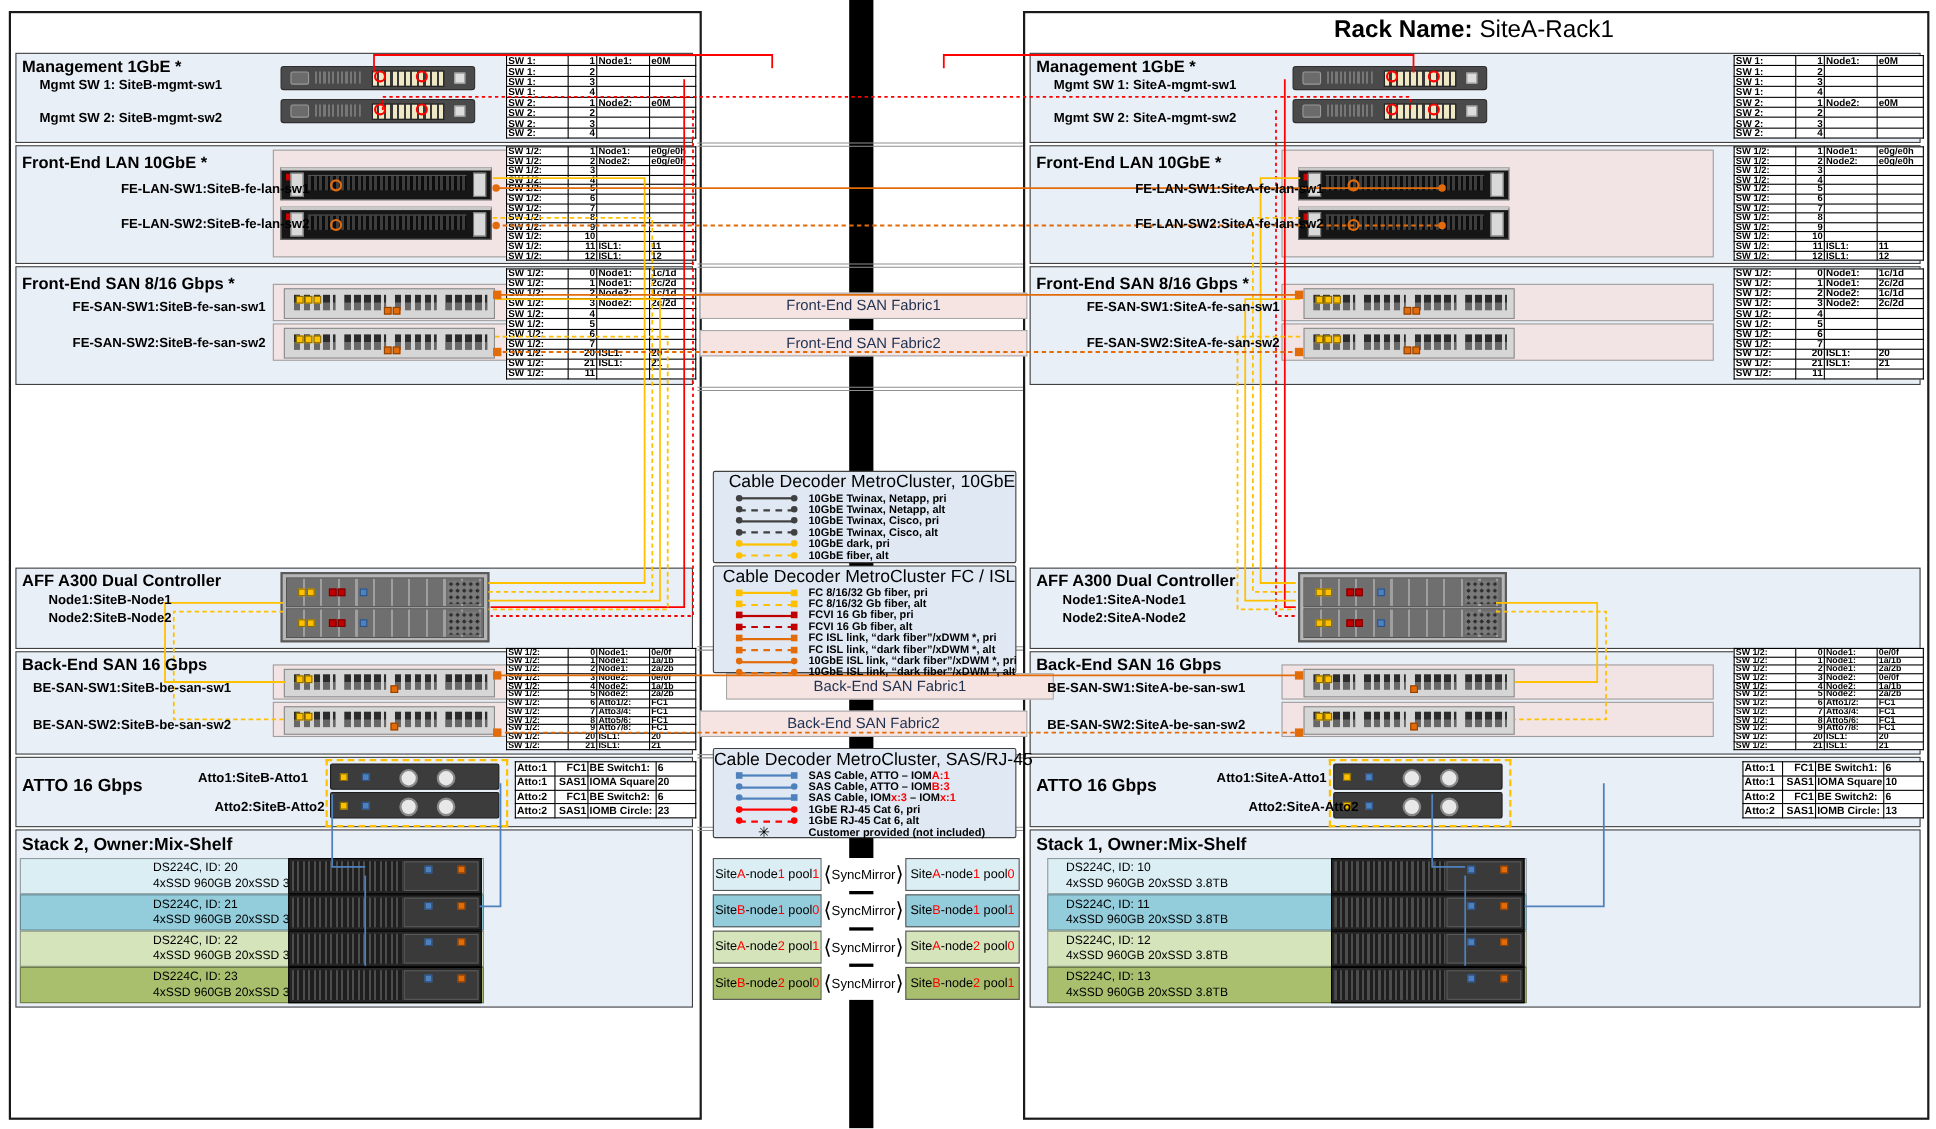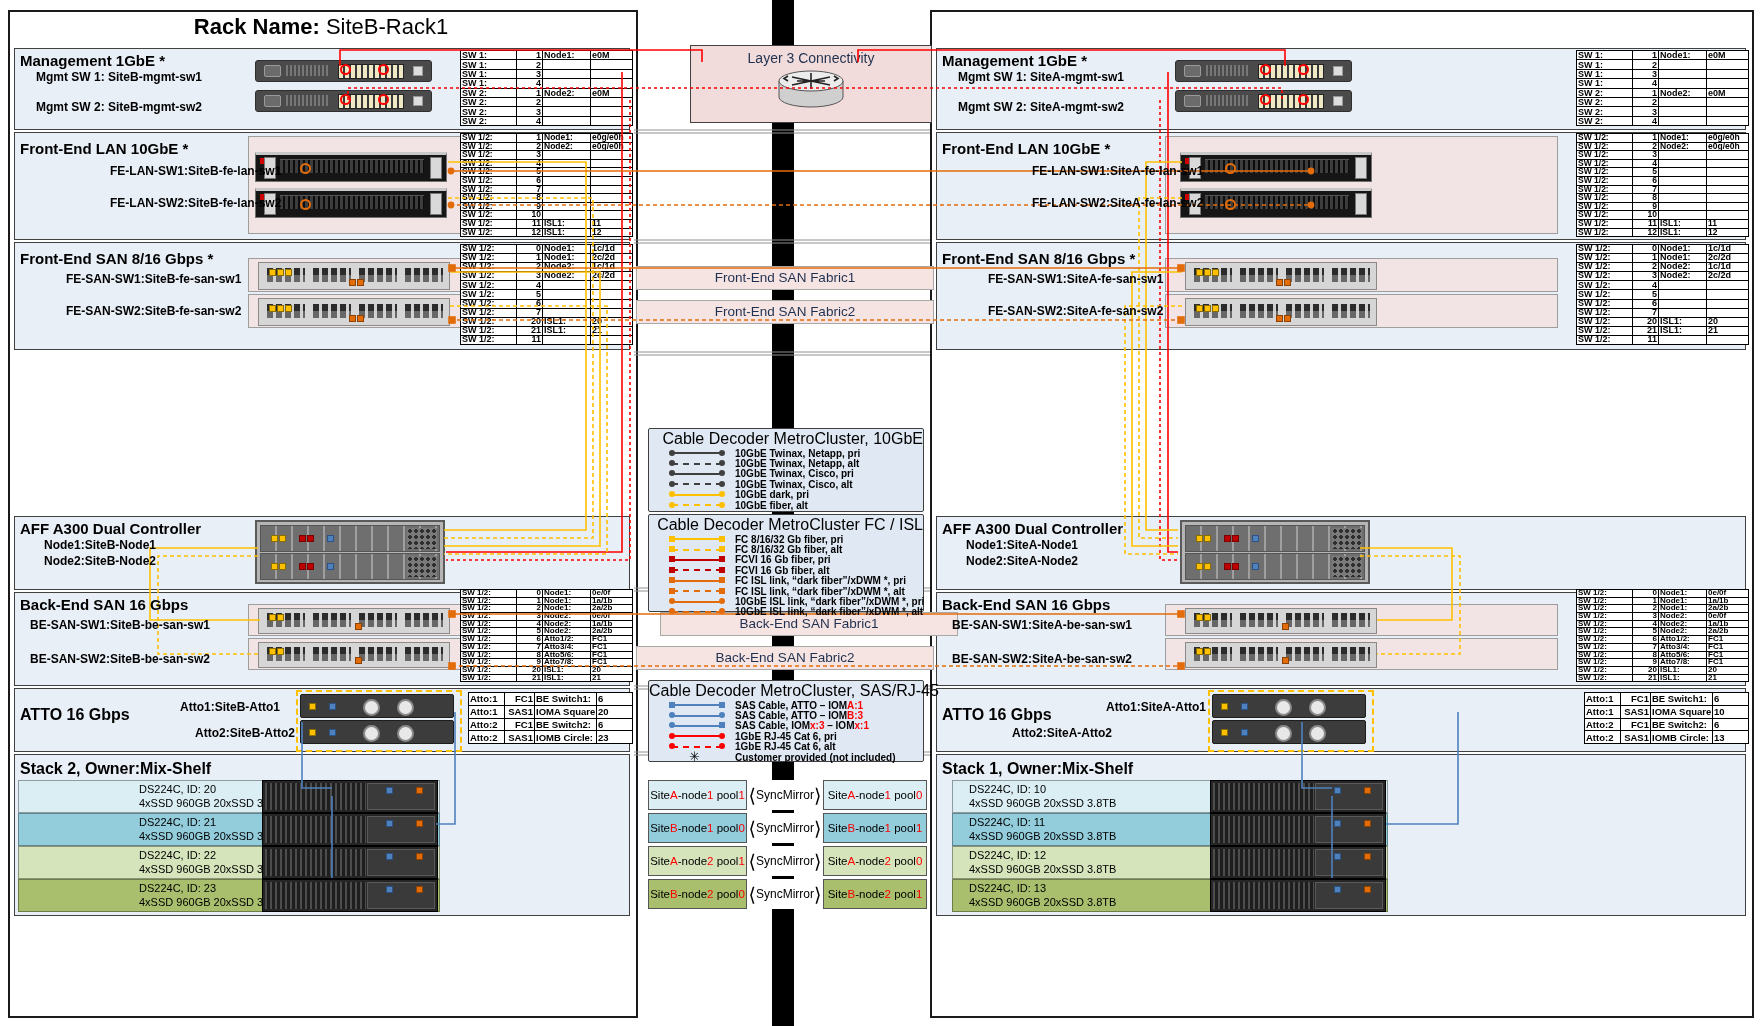--- a/index.html
+++ b/index.html
@@ -80,21 +80,21 @@
 </style>
 </head>
 <body>
 
 <div id="canvas">
 
   <div class="bar" style="left:772px;top:0;width:22px;height:1026px;"></div>
 
   <div class="rack" style="left:8px;top:10px;width:626px;height:1004px;"></div>
   <div class="rack" style="left:930px;top:10px;width:820px;height:1004px;"></div>
-  <div class="rack-title" style="left:8px;top:14px;width:626px;"><b>Rack Name:</b> <span>SiteB-Rack1</span></div>
+  <div class="rack-title" style="left:930px;top:14px;width:820px;"><b>Rack Name:</b> <span>SiteA-Rack1</span></div>
 
   <div class="sec" style="left:14px;top:48px;width:614px;height:80px;"></div>
   <div class="sec" style="left:14px;top:132px;width:614px;height:106px;"></div>
   <div class="sec" style="left:14px;top:242px;width:614px;height:106px;"></div>
   <div class="sec" style="left:14px;top:516px;width:614px;height:72px;"></div>
   <div class="sec" style="left:14px;top:592px;width:614px;height:92px;"></div>
   <div class="sec" style="left:14px;top:688px;width:614px;height:62px;"></div>
   <div class="sec" style="left:14px;top:754px;width:614px;height:160px;"></div>
 
   <div class="sec" style="left:936px;top:48px;width:808px;height:80px;"></div>
@@ -109,29 +109,20 @@
   <div class="pink" style="left:1165px;top:136px;width:391px;height:96px;"></div>
   <div class="pink" style="left:248px;top:258px;width:380px;height:32px;"></div>
   <div class="pink" style="left:248px;top:294px;width:380px;height:32px;"></div>
   <div class="pink" style="left:1165px;top:258px;width:391px;height:32px;"></div>
   <div class="pink" style="left:1165px;top:294px;width:391px;height:32px;"></div>
   <div class="pink" style="left:248px;top:604px;width:380px;height:30px;"></div>
   <div class="pink" style="left:248px;top:638px;width:380px;height:30px;"></div>
   <div class="pink" style="left:1165px;top:604px;width:391px;height:30px;"></div>
   <div class="pink" style="left:1165px;top:638px;width:391px;height:30px;"></div>
 
-  <div class="l3box" style="left:690px;top:45px;width:240px;height:76px;">
-    <div class="bt">Layer 3 Connectivity</div>
-    <svg width="74" height="46" style="margin-top:1px">
-      <path d="M5 14 v16 a32 10 0 0 0 64 0 v-16" fill="#cfcfcf" stroke="#555"></path>
-      <ellipse cx="37" cy="14" rx="32" ry="10" fill="#ececec" stroke="#555"></ellipse>
-      <path d="M18 10 L56 18 M56 10 L18 18 M37 6 v16 M23 14 h28" stroke="#222" stroke-width="1.6"></path>
-      <path d="M14 9 l-4 2.5 4 2.5 M60 9 l4 2.5 -4 2.5" fill="none" stroke="#222" stroke-width="1.6"></path>
-    </svg>
-  </div>
   <div class="band" style="left:636px;top:266px;width:296px;height:22px;">
       <div class="bt">Front-End SAN Fabric1</div>
     </div>
   <div class="band" style="left:636px;top:300px;width:296px;height:22px;">
       <div class="bt">Front-End SAN Fabric2</div>
     </div>
   <div class="band" style="left:660px;top:612px;width:296px;height:22px;">
       <div class="bt">Back-End SAN Fabric1</div>
     </div>
   <div class="band" style="left:636px;top:646px;width:296px;height:22px;">
@@ -381,21 +372,21 @@
   <div class="dev-label" style="left:988px;top:272px;">FE-SAN-SW1:SiteA-fe-san-sw1</div>
   <div class="dev-label" style="left:988px;top:304px;">FE-SAN-SW2:SiteA-fe-san-sw2</div>
   <div class="sec-title" style="left:942px;top:520px;">AFF A300 Dual Controller</div>
   <div class="dev-label bold" style="left:966px;top:538px;">Node1:SiteA-Node1</div>
   <div class="dev-label bold" style="left:966px;top:554px;">Node2:SiteA-Node2</div>
   <div class="sec-title" style="left:942px;top:596px;">Back-End SAN 16 Gbps</div>
   <div class="dev-label" style="left:952px;top:618px;">BE-SAN-SW1:SiteA-be-san-sw1</div>
   <div class="dev-label" style="left:952px;top:652px;">BE-SAN-SW2:SiteA-be-san-sw2</div>
   <div class="sec-title" style="left:942px;top:706px;font-size:16px;">ATTO 16 Gbps</div>
   <div class="dev-label bold" style="left:1076px;top:700px;width:130px;text-align:right;">Atto1:SiteA-Atto1</div>
-  <div class="dev-label bold" style="left:1012px;top:726px;width:130px;text-align:left;">Atto2:SiteA-Atto2</div>
+  <div class="dev-label bold" style="left:1105px;top:726px;width:130px;text-align:right;">Atto2:SiteA-Atto2</div>
   <div class="sec-title" style="left:942px;top:760px;font-size:16px;">Stack 1, Owner:Mix-Shelf</div>
 
   <div class="sw-mgmt" style="left:255px;top:60px;width:175px;height:20px;">
       <span class="psu"></span>
       <span class="vents"></span>
       <span class="ports"></span>
       <span class="ring" style="left:84px;top:3px;"></span>
       <span class="ring" style="left:122px;top:3px;"></span>
       <span class="btn"></span>
     </div>

